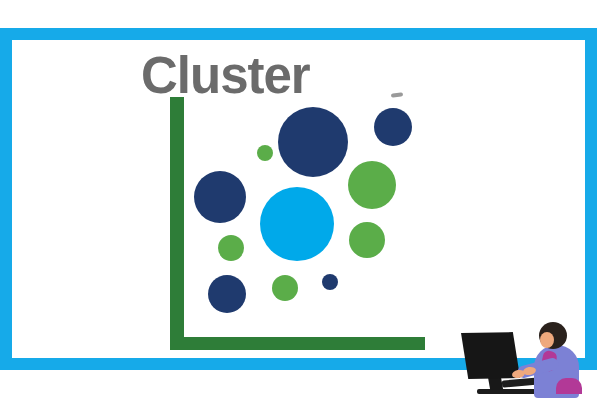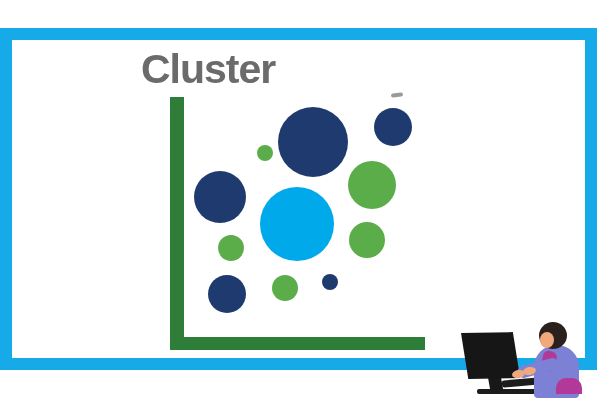--- a/index.html
+++ b/index.html
@@ -17,21 +17,21 @@
     left: 0; top: 28px; right: 3px; bottom: 30px;
     border: 12px solid var(--frame_blue, #16aae9);
     z-index: 1;
     background: #ffffff;
   }
 
   
   .page-title {
     position: absolute;
     left: 141px; top: 46px;
-    font-size: 41px;
+    font-size: 51px;
     font-weight: bold;
     letter-spacing: -1px;
     color: var(--title_gray, #6b6b6b);
     z-index: 3;
   }
 
   
   .axis-v {
     position: absolute;
     left: 170px; top: 97px;

